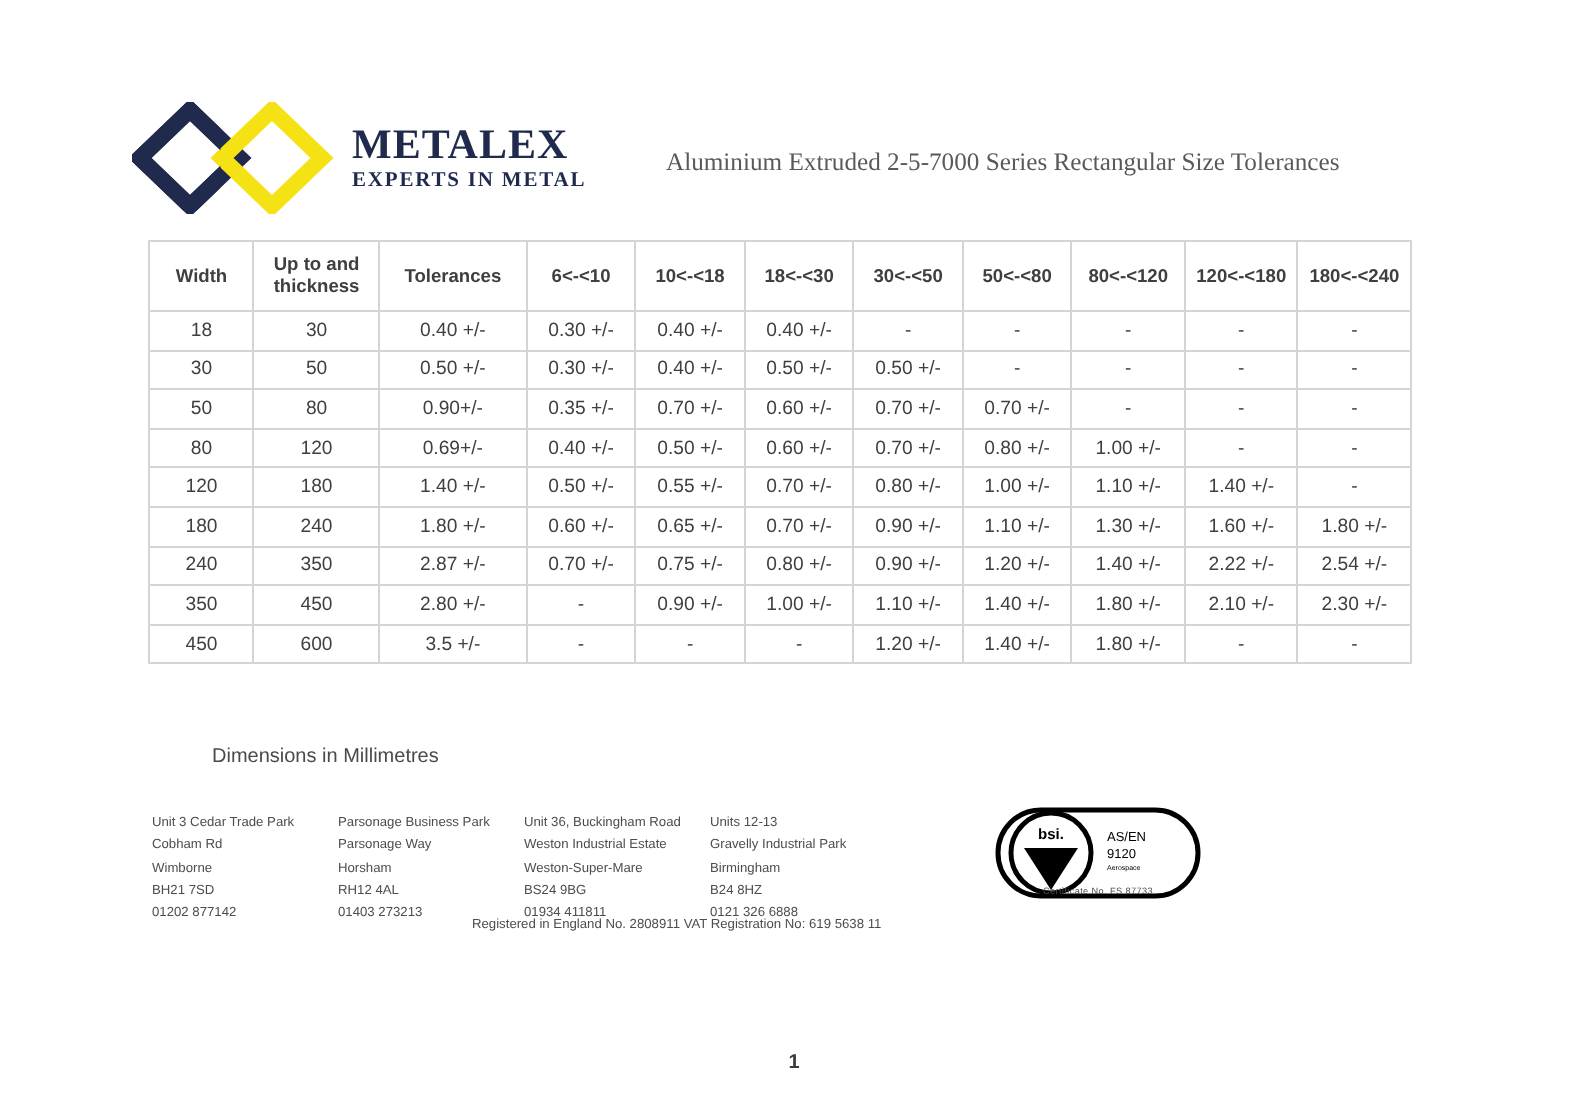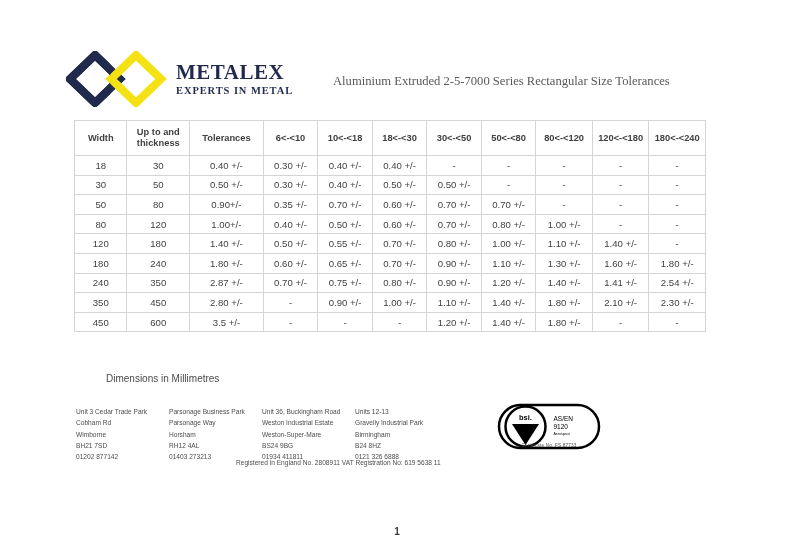--- a/index.html
+++ b/index.html
@@ -262,21 +262,21 @@
         <td>0.60 +/-</td>
         <td>0.70 +/-</td>
         <td>0.70 +/-</td>
         <td>-</td>
         <td>-</td>
         <td>-</td>
       </tr>
       <tr>
         <td>80</td>
         <td>120</td>
-        <td>1.00+/-</td>
+        <td>0.69+/-</td>
         <td>0.40 +/-</td>
         <td>0.50 +/-</td>
         <td>0.60 +/-</td>
         <td>0.70 +/-</td>
         <td>0.80 +/-</td>
         <td>1.00 +/-</td>
         <td>-</td>
         <td>-</td>
       </tr>
       <tr>
@@ -308,21 +308,21 @@
       <tr>
         <td>240</td>
         <td>350</td>
         <td>2.87 +/-</td>
         <td>0.70 +/-</td>
         <td>0.75 +/-</td>
         <td>0.80 +/-</td>
         <td>0.90 +/-</td>
         <td>1.20 +/-</td>
         <td>1.40 +/-</td>
-        <td>1.41 +/-</td>
+        <td>2.22 +/-</td>
         <td>2.54 +/-</td>
       </tr>
       <tr>
         <td>350</td>
         <td>450</td>
         <td>2.80 +/-</td>
         <td>-</td>
         <td>0.90 +/-</td>
         <td>1.00 +/-</td>
         <td>1.10 +/-</td>

